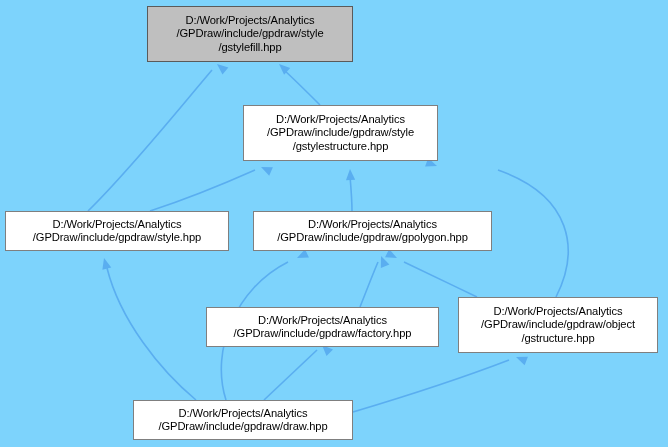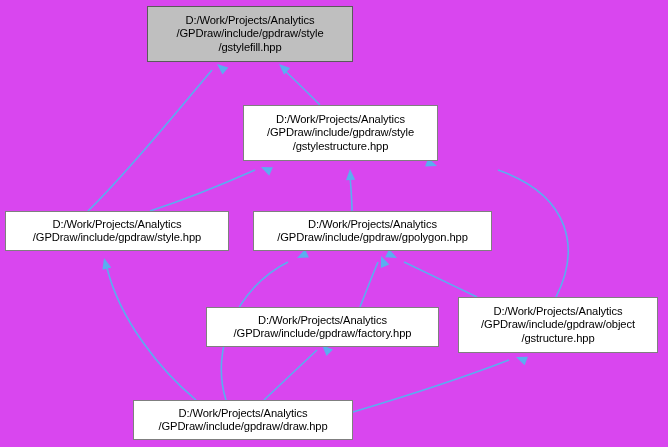--- a/index.html
+++ b/index.html
@@ -45,21 +45,21 @@
   }
   .node-label {
     display: block;
     padding: 0 4px;
     white-space: pre-line;
   }
 </style>
 </head>
 <body>
 
-<div id="canvas-root" style="background: #d946ef;">
+<div id="canvas-root" style="background: #7dd3fc;">
   <svg id="edge-layer" viewBox="0 0 668 447" width="668" height="447" aria-hidden="true">
       <path d="M 88,211 C 130,170 178,110 212,70" fill="none" stroke="#5aaef0" stroke-width="1.6"></path>
       <polygon points="0,0 -11,4.6 -11,-4.6" fill="#5aaef0" transform="translate(217,64) rotate(-140)"></polygon>
       <path d="M 320,105 C 310,95 295,80 284,70" fill="none" stroke="#5aaef0" stroke-width="1.6"></path>
       <polygon points="0,0 -11,4.6 -11,-4.6" fill="#5aaef0" transform="translate(279,64) rotate(-138)"></polygon>
       <path d="M 150,211 C 190,198 228,182 255,170" fill="none" stroke="#5aaef0" stroke-width="1.6"></path>
       <polygon points="0,0 -11,4.6 -11,-4.6" fill="#5aaef0" transform="translate(261,167) rotate(-156)"></polygon>
       <path d="M 352,211 C 352,200 351,188 350,176" fill="none" stroke="#5aaef0" stroke-width="1.6"></path>
       <polygon points="0,0 -11,4.6 -11,-4.6" fill="#5aaef0" transform="translate(350,169) rotate(-93)"></polygon>
       <path d="M 556,297 C 580,250 572,196 498,170" fill="none" stroke="#5aaef0" stroke-width="1.6"></path>

